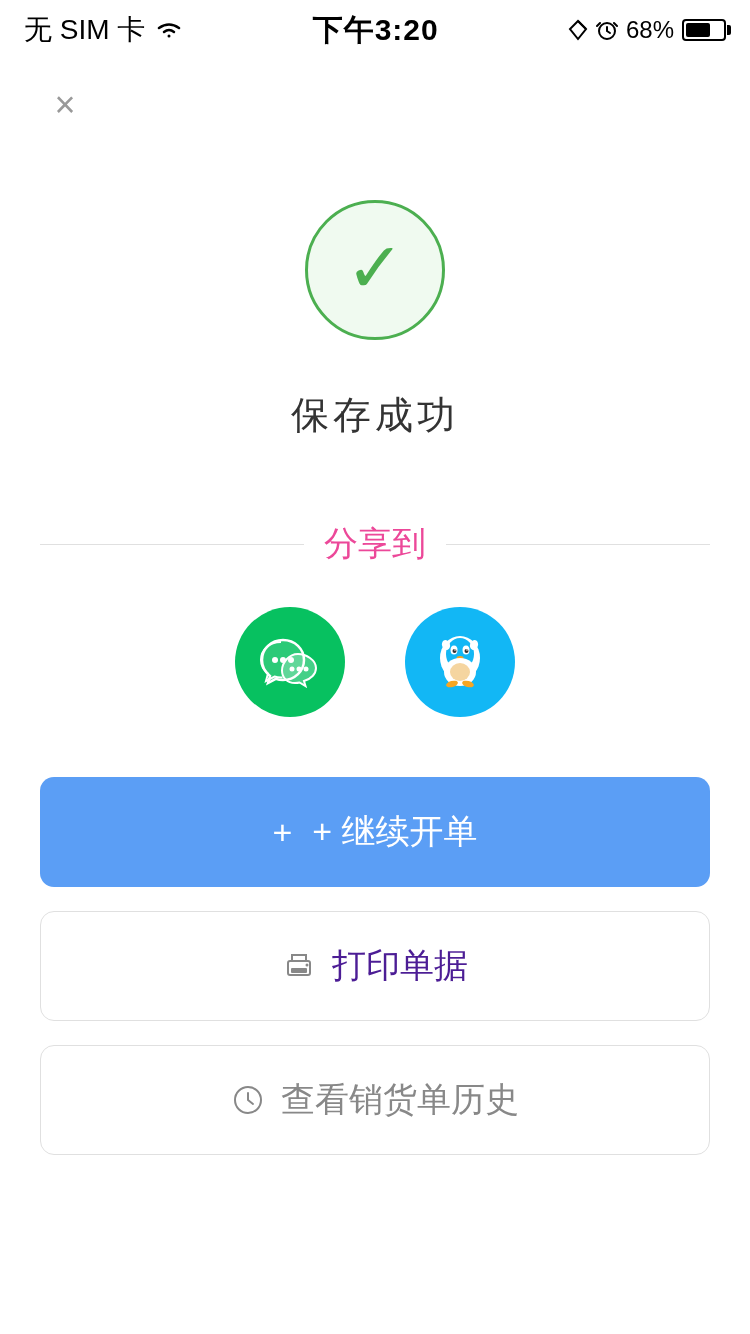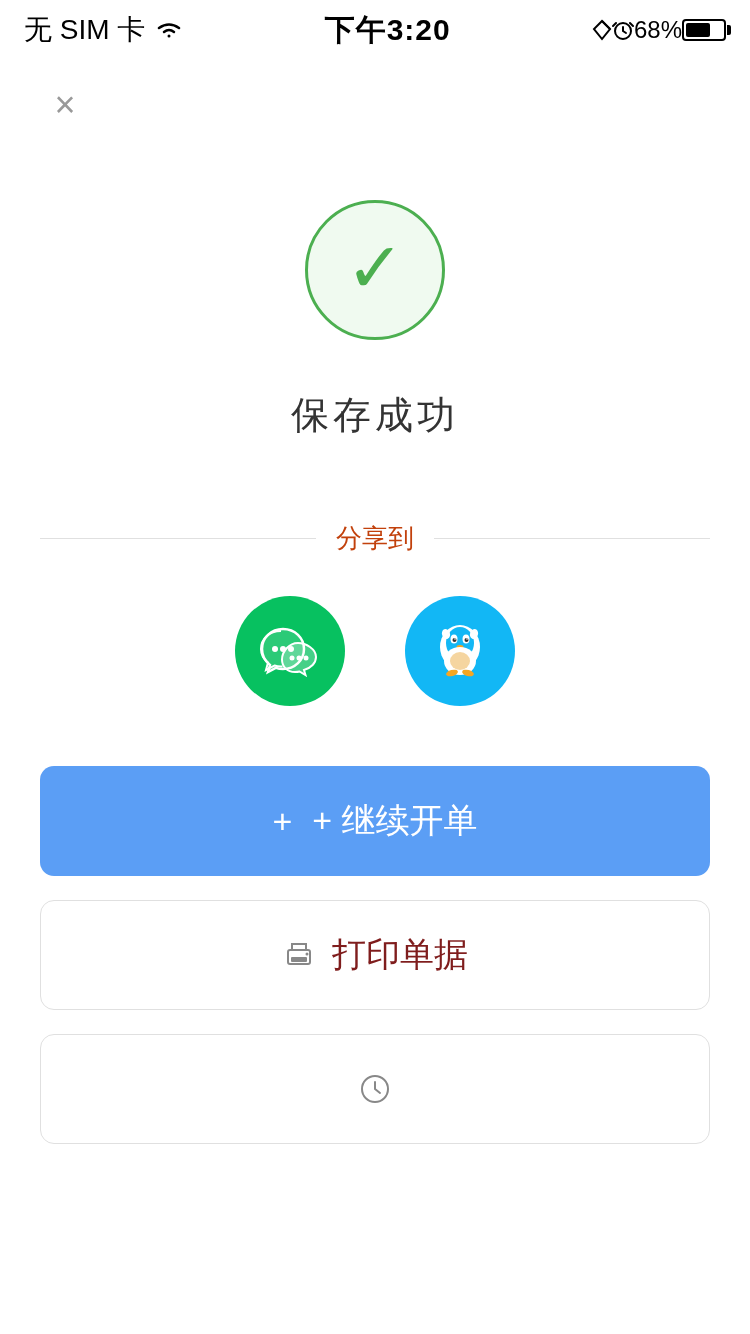--- a/index.html
+++ b/index.html
@@ -44,20 +44,21 @@
     .status-center {
       font-size: 30px;
       font-weight: 600;
       color: #000;
       letter-spacing: 1px;
     }
 
     .status-right {
       display: flex;
       align-items: center;
+      gap: 8px;
       font-size: 24px;
       color: #000;
     }
 
     .battery-icon {
       width: 44px;
       height: 22px;
       border: 2px solid #000;
       border-radius: 4px;
       position: relative;
@@ -152,22 +153,22 @@
       margin: 20px 0 40px;
     }
 
     .divider-line {
       flex: 1;
       height: 1px;
       background: #e0e0e0;
     }
 
     .share-label {
-      font-size: 26px;
-      color: #c2410c;
+      font-size: 34px;
+      color: #ec4899;
     }
 
     
     .share-icons {
       display: flex;
       justify-content: center;
       gap: 60px;
       margin-bottom: 60px;
     }
 
@@ -328,25 +329,26 @@
       <span style="margin-left:4px;">+ 继续开单</span>
     </button>
 
     <button class="action-btn btn-secondary">
       <svg width="34" height="34" viewBox="0 0 34 34" fill="none">
         <rect x="6" y="12" width="22" height="14" rx="2" stroke="#888" stroke-width="2" fill="none"></rect>
         <path d="M10 12 V6 H24 V12" stroke="#888" stroke-width="2" fill="none"></path>
         <rect x="9" y="19" width="16" height="5" fill="#888" rx="1"></rect>
         <circle cx="25" cy="16" r="1.5" fill="#888"></circle>
       </svg>
-      <span style="color:#7f1d1d; font-size:34px;"> 打印单据</span>
+      <span style="color:#4c1d95; font-size:34px;"> 打印单据</span>
     </button>
 
     <button class="action-btn btn-secondary">
       <svg width="34" height="34" viewBox="0 0 34 34" fill="none">
         <circle cx="17" cy="17" r="13" stroke="#888" stroke-width="2" fill="none"></circle>
         <path d="M17 10 L17 17 L22 21" stroke="#888" stroke-width="2" stroke-linecap="round" stroke-linejoin="round"></path>
       </svg>
+      <span style="color:#888; font-size:34px;"> 查看销货单历史</span>
     </button>
 
   </div>
 
 </div>
 
 </body></html>

